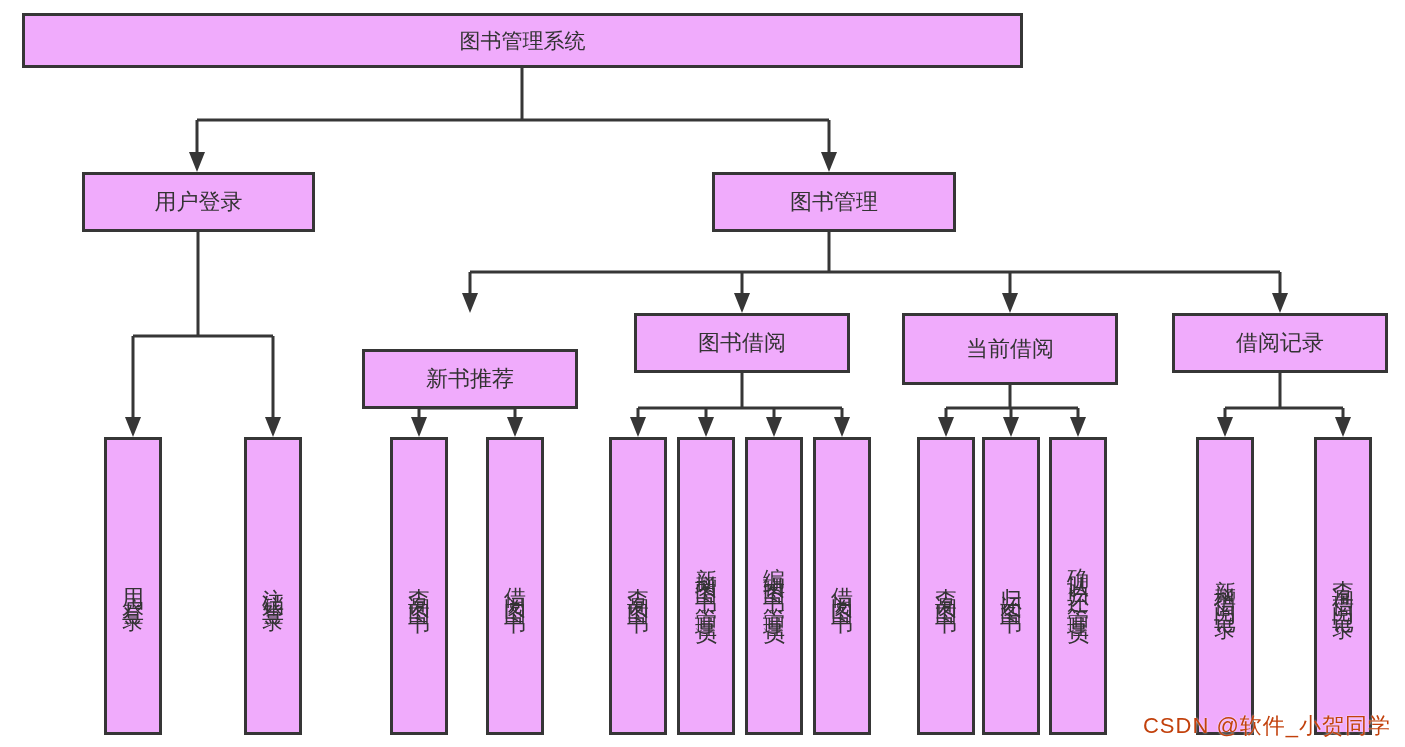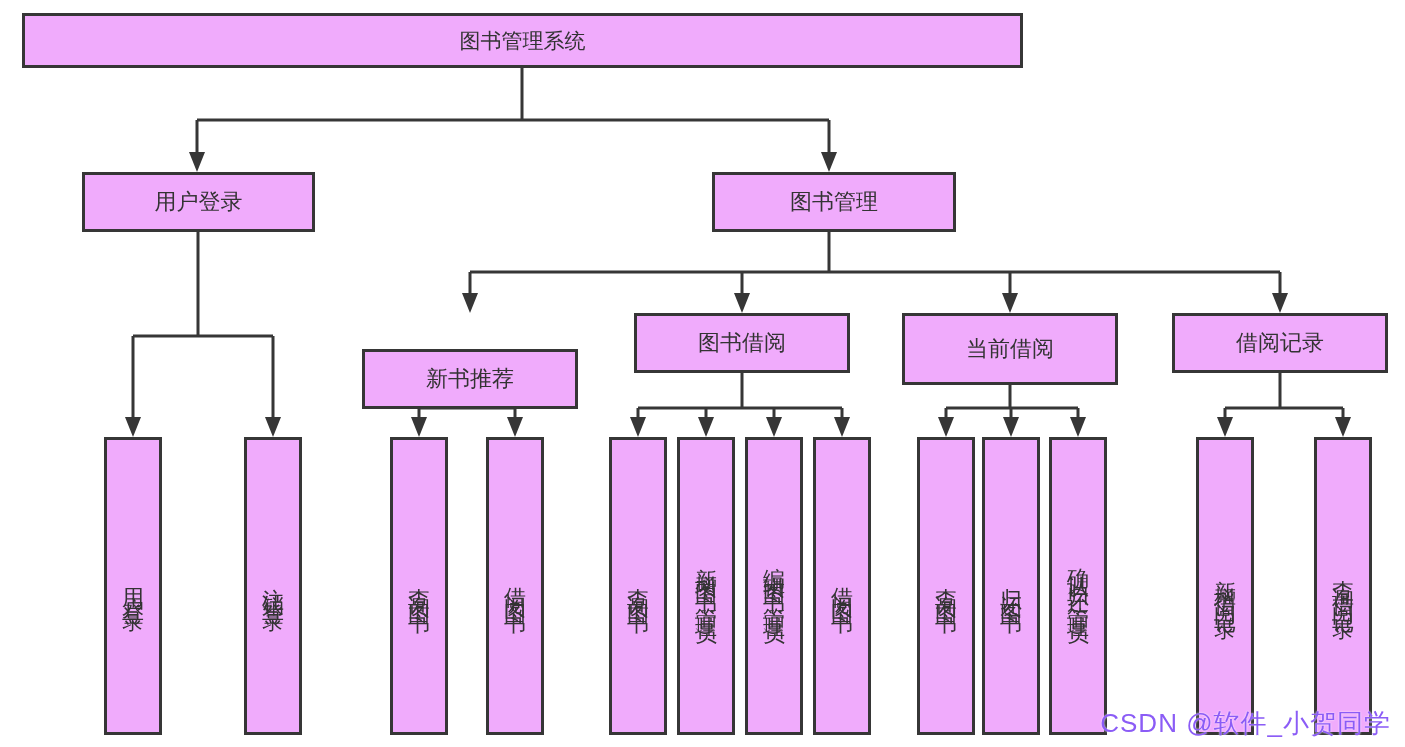--- a/index.html
+++ b/index.html
@@ -40,22 +40,22 @@
   .node.v .label {
     writing-mode: vertical-rl;
     text-orientation: mixed;
     letter-spacing: 8px;
     white-space: nowrap;
   }
   .watermark {
     position: absolute;
     right: 14px;
     bottom: 6px;
-    font-size: 26px;
-    color: #8b5cf6;
+    font-size: 22px;
+    color: #c2410c;
     letter-spacing: 1px;
     z-index: 5;
     text-shadow: 0 0 2px #ffffff;
   }
 </style>
 </head>
 <body>
 
 <div class="canvas">
 

